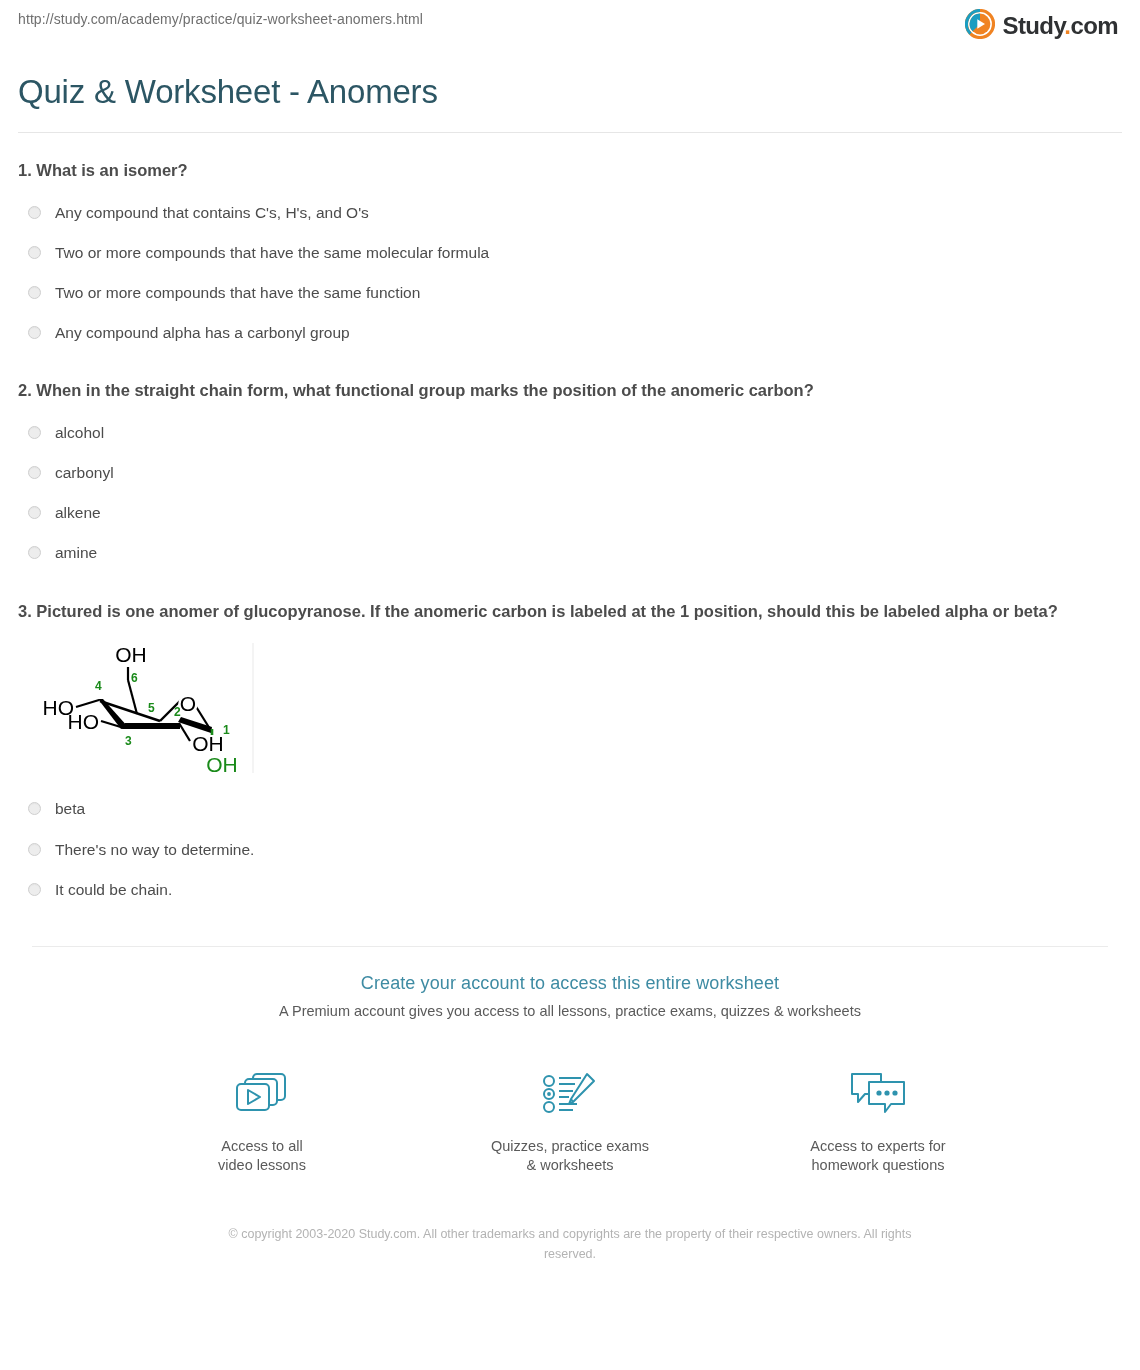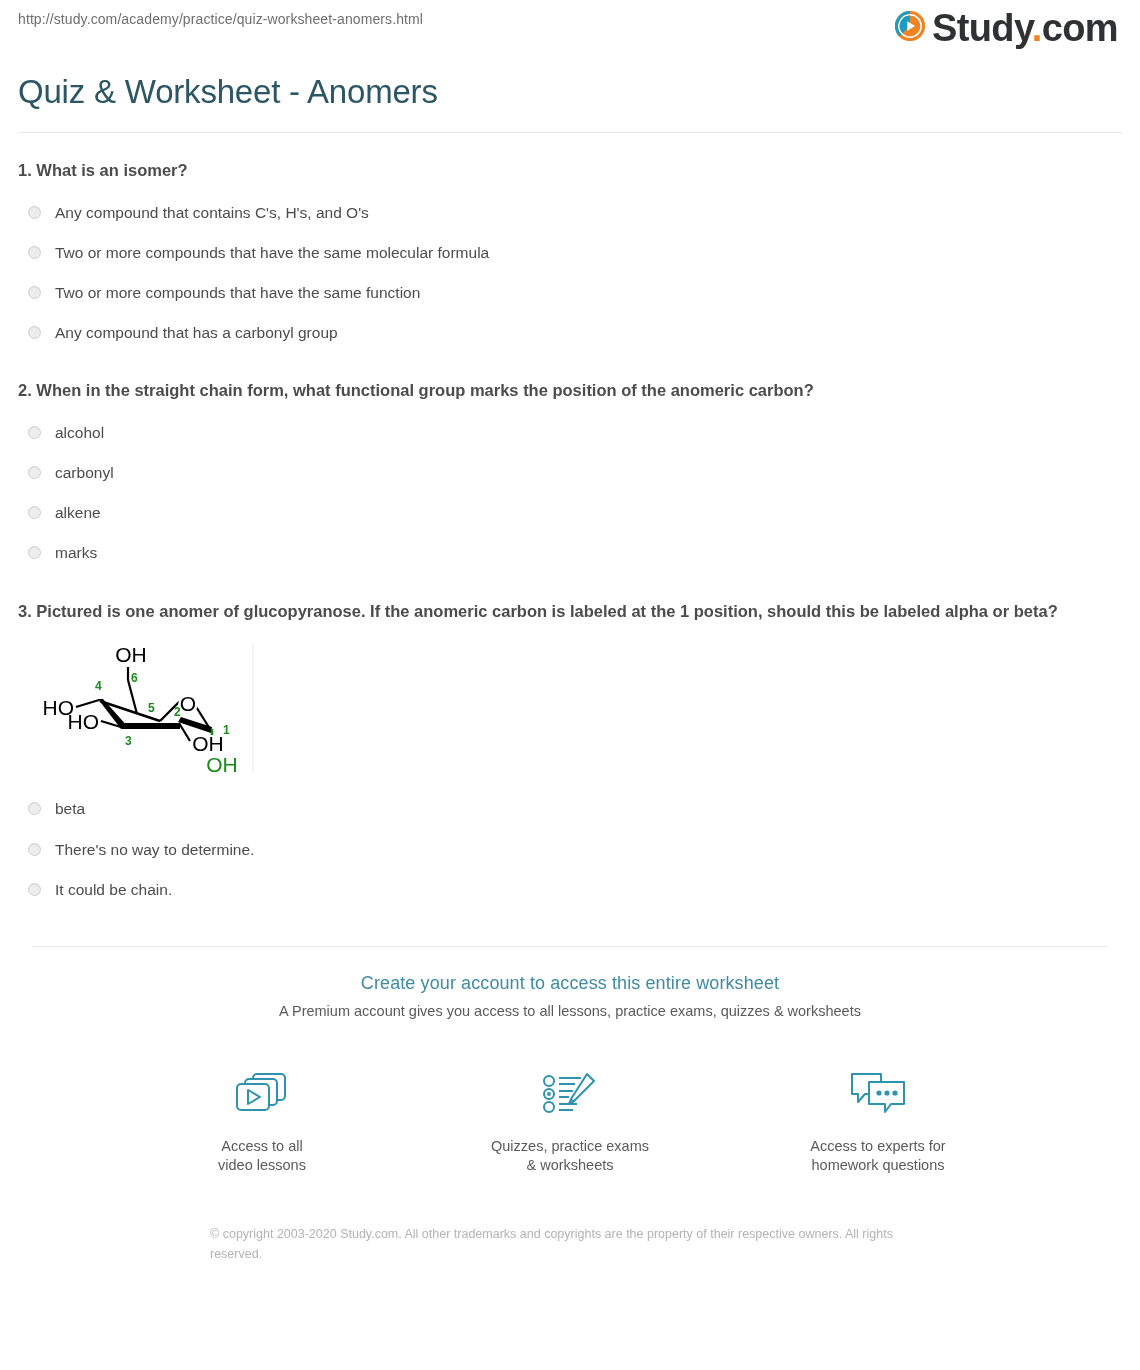--- a/index.html
+++ b/index.html
@@ -35,21 +35,21 @@
   .brand-logo {
     position: absolute;
     right: 22px;
     top: 9px;
     display: flex;
     align-items: center;
     gap: 7px;
   }
   .brand-mark { display: block; }
   .brand-text {
-    font-size: 38px;
+    font-size: 24px;
     font-weight: 600;
     color: #2f3133;
     letter-spacing: -0.6px;
     line-height: 1;
   }
   .brand-text .dot-accent { color: #f08322; }
 
   
   .worksheet-title {
     margin: 0;
@@ -152,20 +152,21 @@
     font-size: 14.5px;
     color: #5a5a5a;
     line-height: 1.35;
     white-space: pre-line;
   }
 
   
   .copyright {
     margin: 48px auto 0 auto;
     width: 720px;
+    text-align: center;
     font-size: 12.5px;
     color: #b3b3b3;
     line-height: 1.6;
   }
 </style>
 </head>
 <body>
 
 <div class="page-header">
   <div class="url-bar">http://study.com/academy/practice/quiz-worksheet-anomers.html</div>
@@ -198,41 +199,41 @@
     <div class="answer-option">
       <span class="radio-dot"></span>
       <span class="answer-label">Two or more compounds that have the same molecular formula</span>
     </div>
     <div class="answer-option">
       <span class="radio-dot"></span>
       <span class="answer-label">Two or more compounds that have the same function</span>
     </div>
     <div class="answer-option">
       <span class="radio-dot"></span>
-      <span class="answer-label">Any compound that has a carbonyl group</span>
+      <span class="answer-label">Any compound alpha has a carbonyl group</span>
     </div>
   </div>
 
   <div class="question-block">
     <p class="question-text">2. When in the straight chain form, what functional group marks the position of the anomeric carbon?</p>
     <div class="answer-option">
       <span class="radio-dot"></span>
       <span class="answer-label">alcohol</span>
     </div>
     <div class="answer-option">
       <span class="radio-dot"></span>
       <span class="answer-label">carbonyl</span>
     </div>
     <div class="answer-option">
       <span class="radio-dot"></span>
       <span class="answer-label">alkene</span>
     </div>
     <div class="answer-option">
       <span class="radio-dot"></span>
-      <span class="answer-label">marks</span>
+      <span class="answer-label">amine</span>
     </div>
   </div>
 
   <div class="question-block">
     <p class="question-text">3. Pictured is one anomer of glucopyranose. If the anomeric carbon is labeled at the 1 position, should this be labeled alpha or beta?</p>
 
     <div class="molecule-figure">
       <svg width="222" height="150" viewBox="0 0 222 150">
 
         <line x1="221" y1="10" x2="221" y2="140" stroke="#e9e9e9" stroke-width="1"></line>

